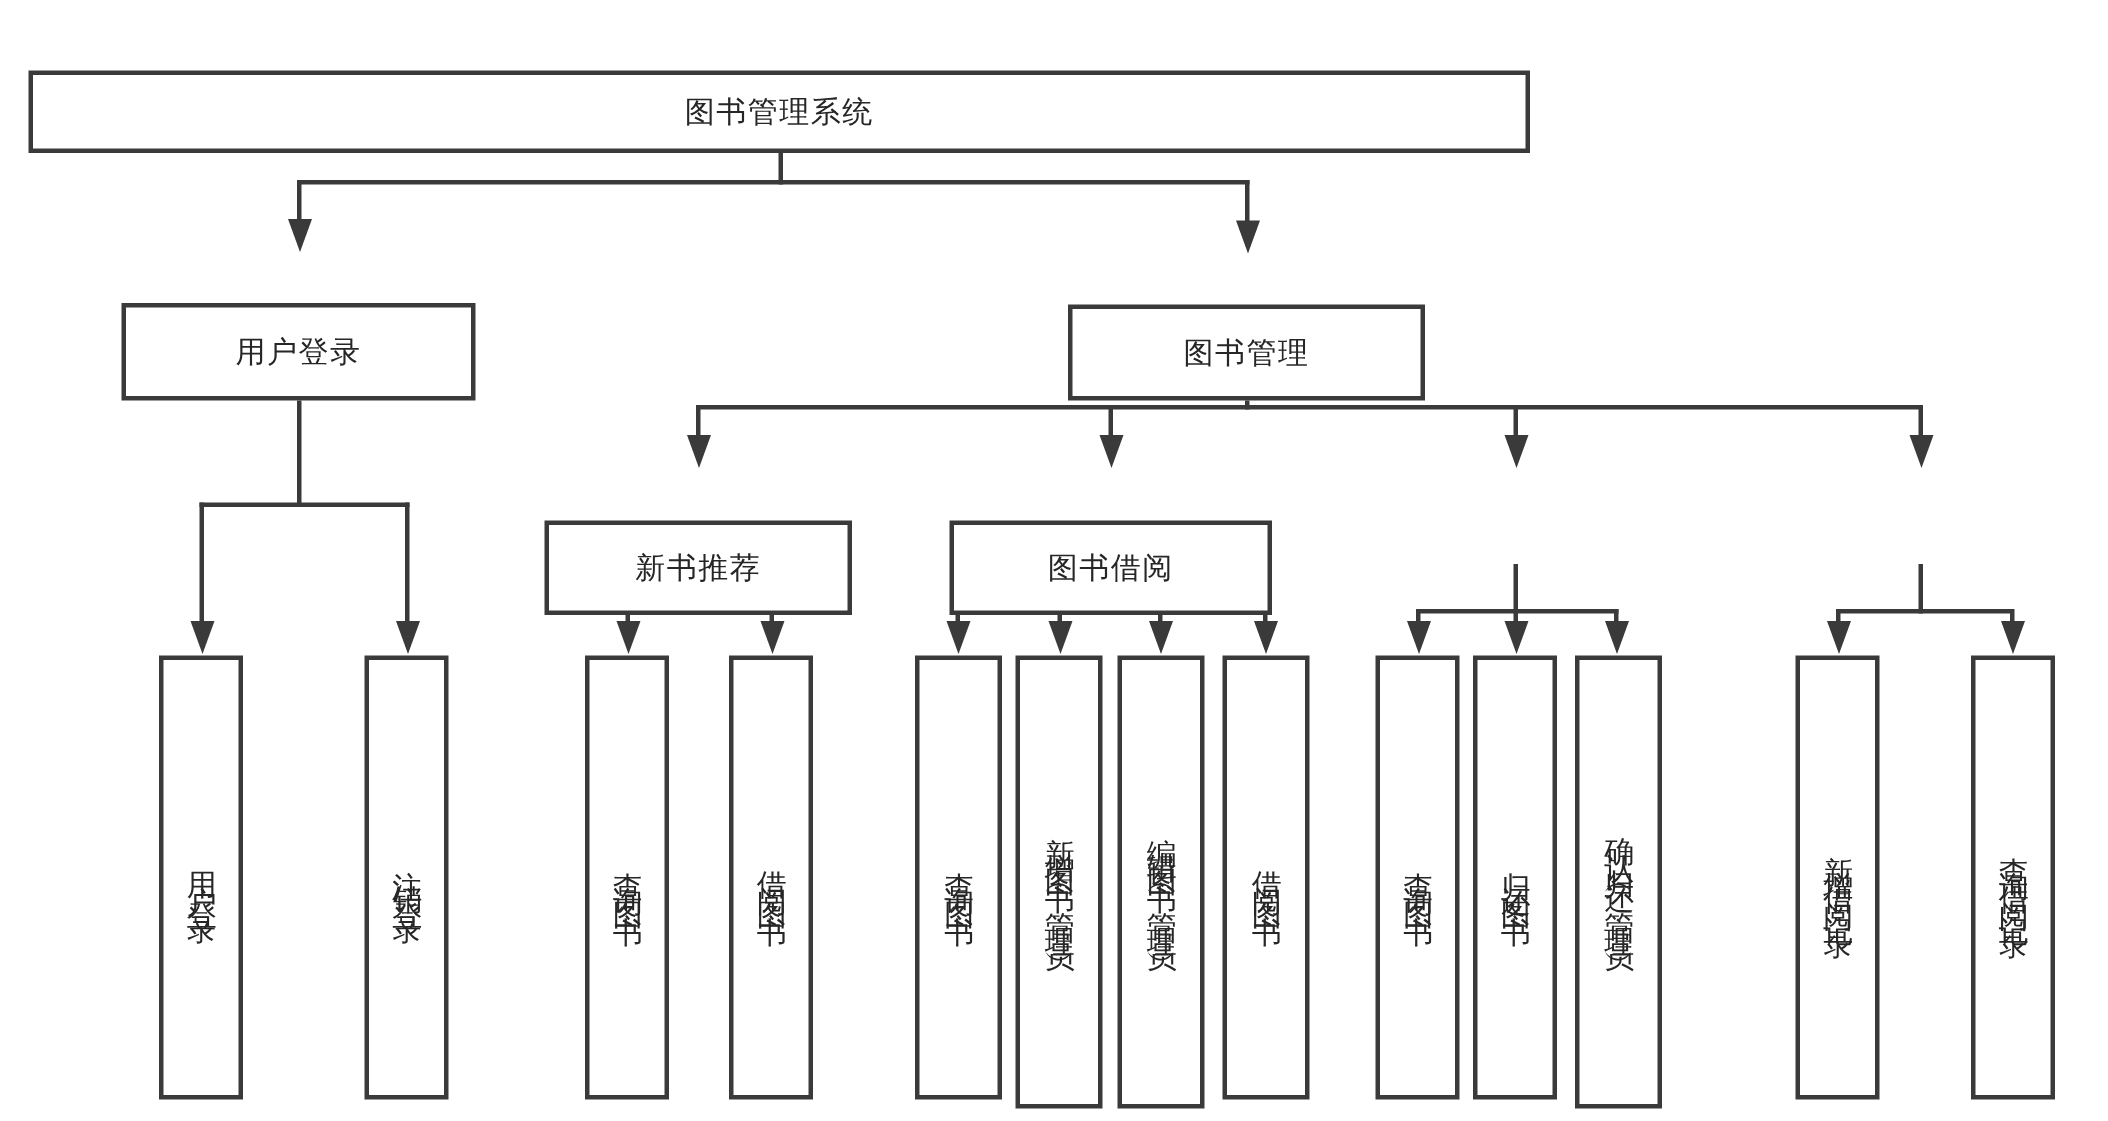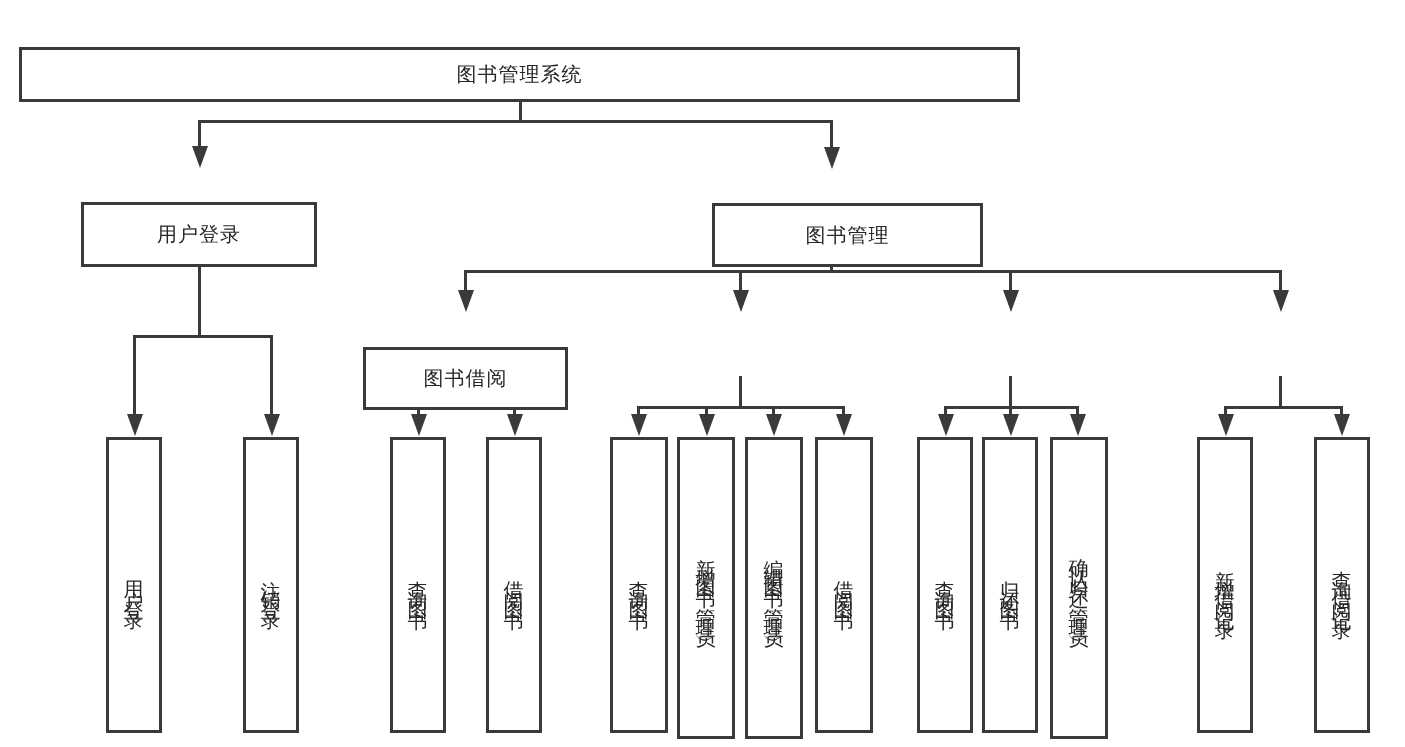--- a/index.html
+++ b/index.html
@@ -35,41 +35,42 @@
   <div class="box hbox" style="left:19px;top:13px;width:1001px;height:55px">图书管理系统</div>
 
   <div class="vline" style="left:519px;top:68px;height:55px"></div>
   <div class="hline" style="left:198px;top:120px;width:635px"></div>
   <div class="vline" style="left:198px;top:120px;height:30px"></div>
   <div class="ahead" style="left:192px;top:146px"></div>
   <div class="vline" style="left:830px;top:120px;height:30px"></div>
   <div class="ahead" style="left:824px;top:147px"></div>
 
   <div class="box hbox" style="left:81px;top:168px;width:236px;height:65px">用户登录</div>
-  <div class="box hbox" style="left:712px;top:169px;width:271px;height:64px">图书管理</div>
+  <div class="box hbox" style="left:712px;top:169px;width:238px;height:64px">图书管理</div>
 
   <div class="vline" style="left:198px;top:233px;height:105px"></div>
   <div class="hline" style="left:133px;top:335px;width:140px"></div>
   <div class="vline" style="left:133px;top:335px;height:82px"></div>
   <div class="ahead" style="left:127px;top:414px"></div>
   <div class="vline" style="left:270px;top:335px;height:82px"></div>
   <div class="ahead" style="left:264px;top:414px"></div>
 
   <div class="vline" style="left:830px;top:233px;height:40px"></div>
   <div class="hline" style="left:464px;top:270px;width:818px"></div>
   <div class="vline" style="left:464px;top:270px;height:22px"></div>
   <div class="ahead" style="left:458px;top:290px"></div>
   <div class="vline" style="left:739px;top:270px;height:22px"></div>
   <div class="ahead" style="left:733px;top:290px"></div>
   <div class="vline" style="left:1009px;top:270px;height:22px"></div>
   <div class="ahead" style="left:1003px;top:290px"></div>
   <div class="vline" style="left:1279px;top:270px;height:22px"></div>
   <div class="ahead" style="left:1273px;top:290px"></div>
 
-  <div class="box hbox" style="left:363px;top:313px;width:205px;height:63px">图书借阅</div>
+  <div class="box hbox" style="left:363px;top:313px;width:205px;height:63px">新书推荐</div>
+  <div class="box hbox" style="left:633px;top:313px;width:215px;height:63px">图书借阅</div>
 
   <div class="vline" style="left:464px;top:376px;height:33px"></div>
   <div class="hline" style="left:417px;top:406px;width:99px"></div>
   <div class="vline" style="left:417px;top:406px;height:10px"></div>
   <div class="ahead" style="left:411px;top:414px"></div>
   <div class="vline" style="left:513px;top:406px;height:10px"></div>
   <div class="ahead" style="left:507px;top:414px"></div>
 
   <div class="vline" style="left:739px;top:376px;height:33px"></div>
   <div class="hline" style="left:638px;top:406px;width:206px"></div>

